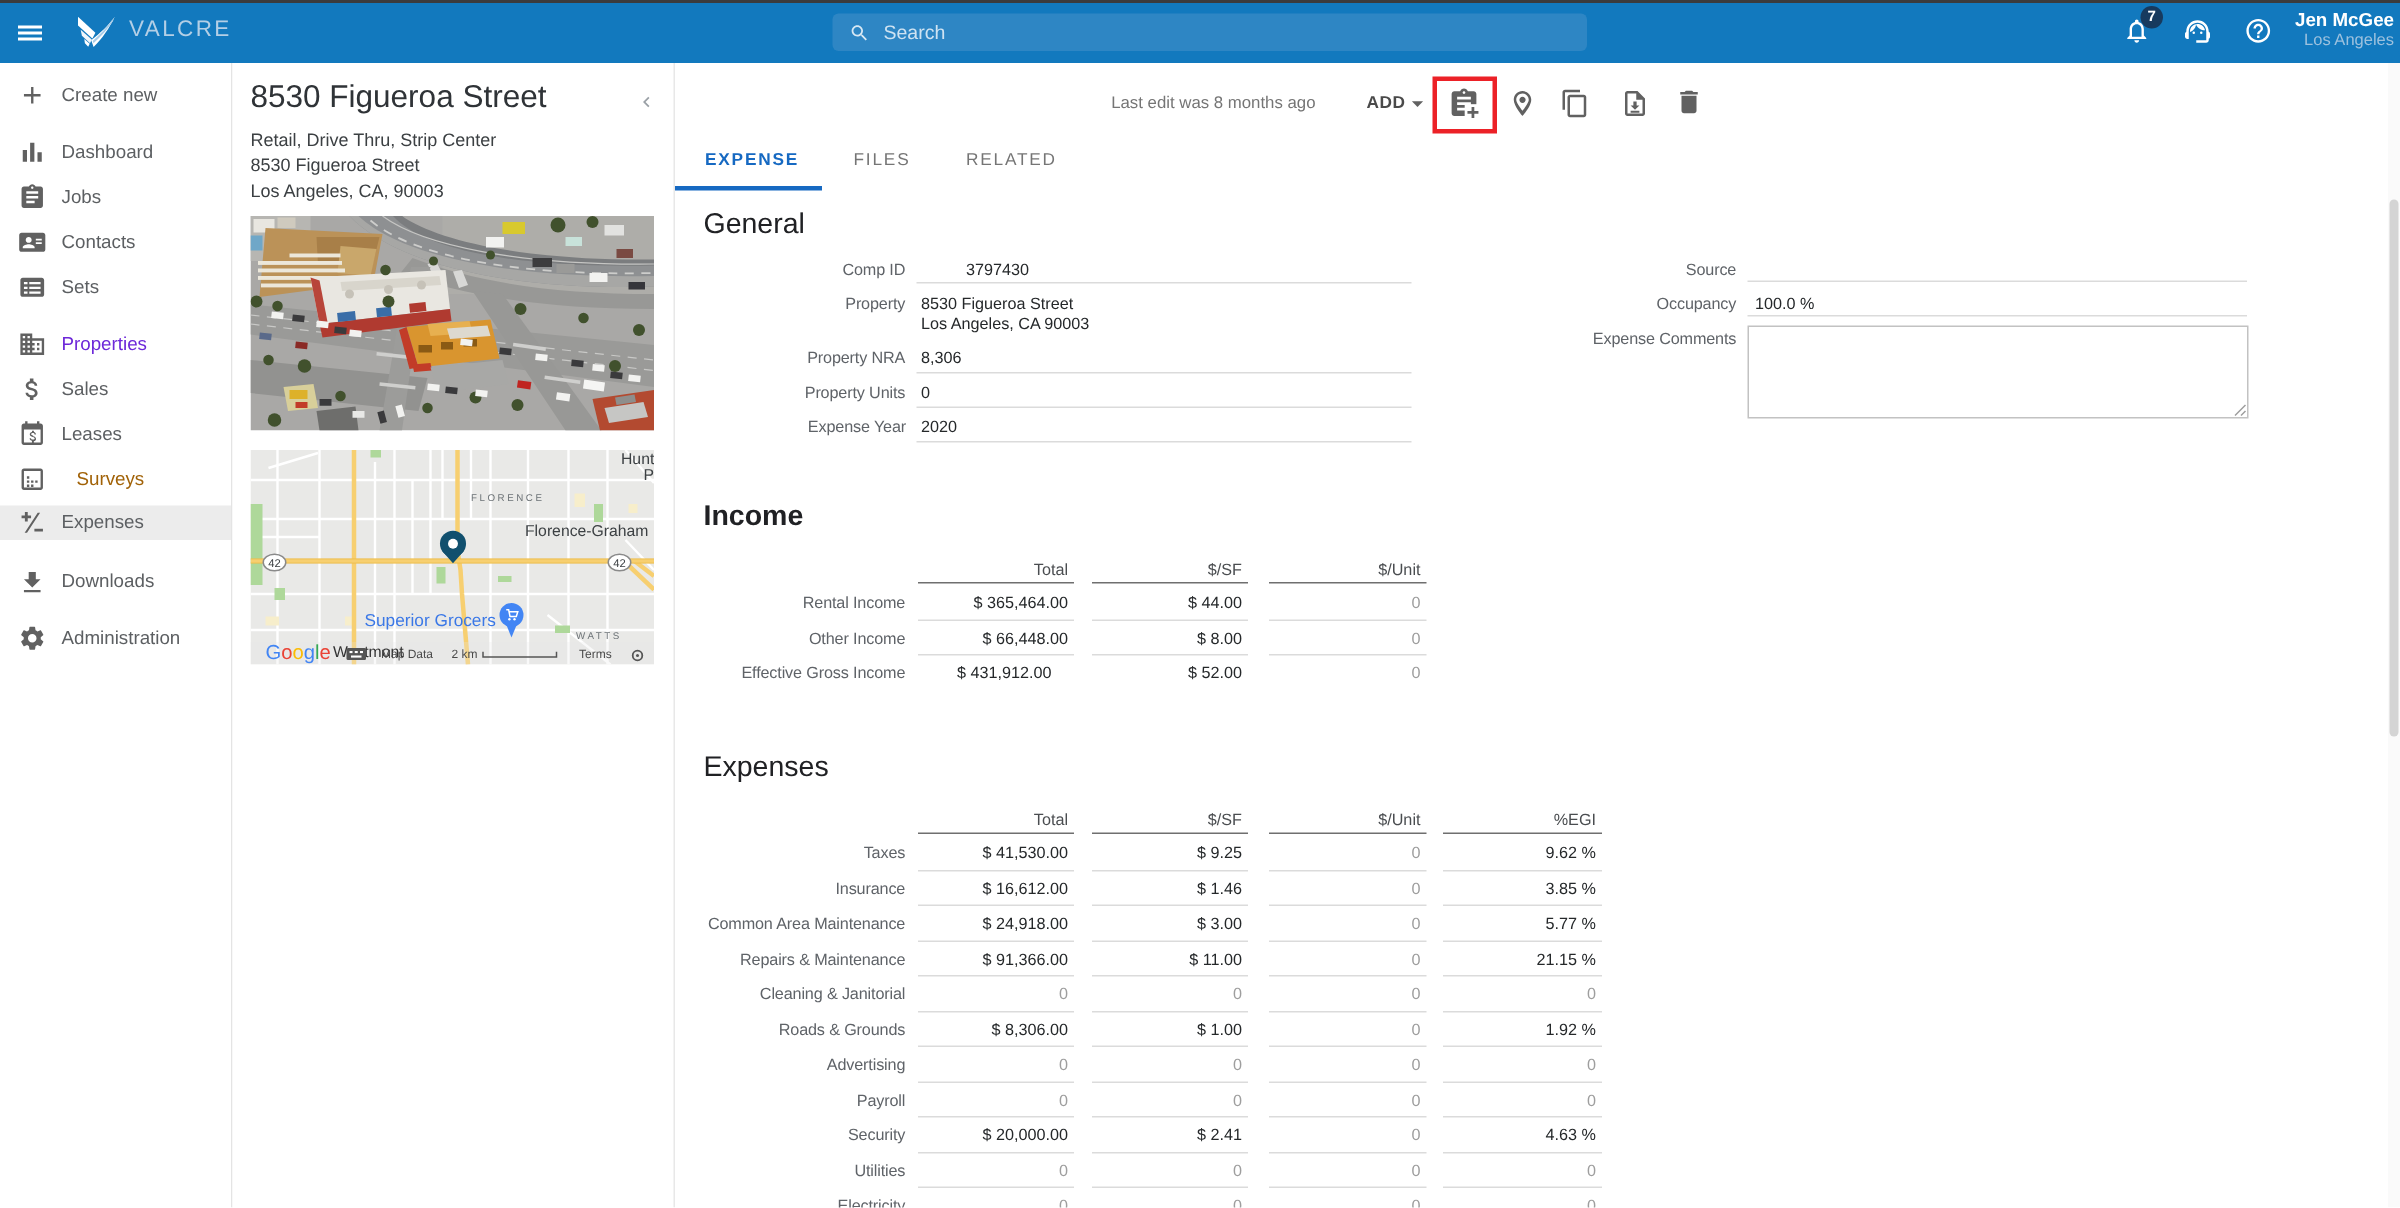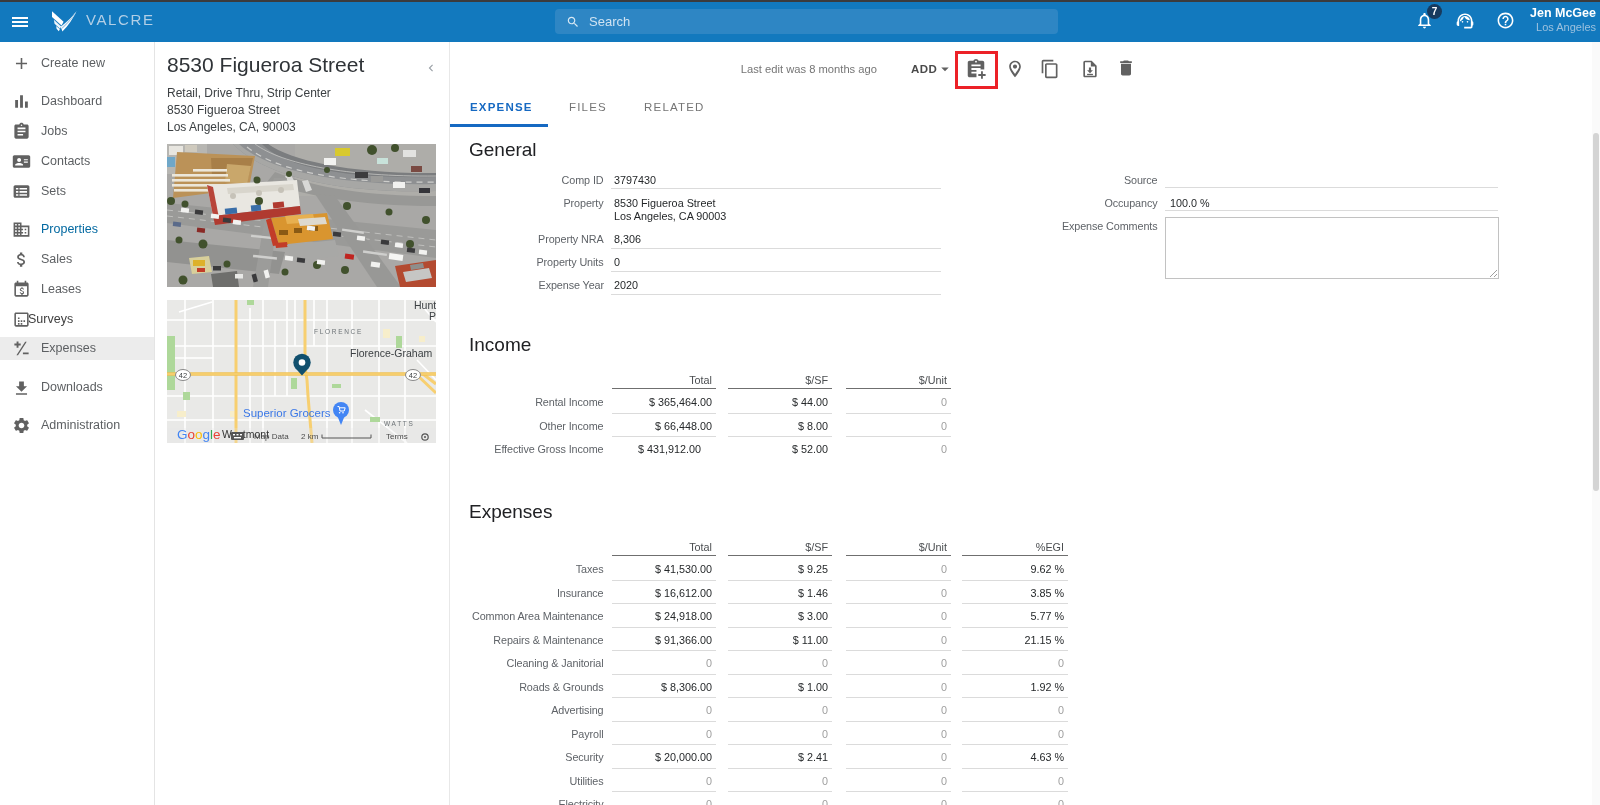--- a/index.html
+++ b/index.html
@@ -66,33 +66,33 @@
     <path fill="#616161" d="M21 4H3c-1.1 0-2 .9-2 2v12c0 1.1.9 2 2 2h18c1.1 0 2-.9 2-2V6c0-1.1-.9-2-2-2zM9 7.5c1.38 0 2.5 1.12 2.5 2.5S10.38 12.5 9 12.5 6.5 11.38 6.5 10 7.62 7.5 9 7.5zM14 17H4v-.75C4 14.58 7.33 13.75 9 13.75s5 .83 5 2.5V17zm6-3.5h-5V12h5v1.5zm0-3h-5V9h5v1.5z"></path>
   </svg>
 <div class="t" style="left:41px;top:153.5px;font-size:12.5px;color:#5c5f62">Contacts</div>
 <svg class="a" style="left:12px;top:182.0px" width="19" height="19" viewBox="0 0 24 24">
     <path fill="#616161" d="M20 4H4c-1.1 0-2 .9-2 2v12c0 1.1.9 2 2 2h16c1.1 0 2-.9 2-2V6c0-1.1-.9-2-2-2zM8 17.5H5v-2h3v2zm0-4H5v-2h3v2zm0-4H5v-2h3v2zm11 8h-9.5v-2H19v2zm0-4h-9.5v-2H19v2zm0-4h-9.5v-2H19v2z"></path>
   </svg>
 <div class="t" style="left:41px;top:183.5px;font-size:12.5px;color:#5c5f62">Sets</div>
 <svg class="a" style="left:12px;top:220.0px" width="19" height="19" viewBox="0 0 24 24">
     <path fill="#616161" d="M12 7V3H2v18h20V7H12zM6 19H4v-2h2v2zm0-4H4v-2h2v2zm0-4H4V9h2v2zm0-4H4V5h2v2zm4 12H8v-2h2v2zm0-4H8v-2h2v2zm0-4H8V9h2v2zm0-4H8V5h2v2zm10 12h-8v-2h2v-2h-2v-2h2v-2h-2V9h8v10zm-2-8h-2v2h2v-2zm0 4h-2v2h2v-2z"></path>
   </svg>
-<div class="t" style="left:41px;top:221.5px;font-size:12.5px;color:#0369a1">Properties</div>
+<div class="t" style="left:41px;top:221.5px;font-size:12.5px;color:#6d28d9">Properties</div>
 <svg class="a" style="left:12px;top:250.0px" width="19" height="19" viewBox="0 0 24 24">
     <path fill="#616161" d="M11.8 10.9c-2.27-.59-3-1.2-3-2.15 0-1.09 1.01-1.85 2.7-1.85 1.78 0 2.44.85 2.5 2.1h2.21c-.07-1.72-1.12-3.3-3.21-3.81V3h-3v2.16c-1.94.42-3.5 1.68-3.5 3.61 0 2.31 1.91 3.46 4.7 4.13 2.5.6 3 1.48 3 2.41 0 .69-.49 1.79-2.7 1.79-2.06 0-2.87-.92-2.98-2.1h-2.2c.12 2.19 1.76 3.42 3.68 3.83V21h3v-2.15c1.95-.37 3.5-1.5 3.5-3.55 0-2.84-2.43-3.81-4.7-4.4z"></path>
   </svg>
 <div class="t" style="left:41px;top:251.5px;font-size:12.5px;color:#5c5f62">Sales</div>
 <svg class="a" style="left:12px;top:280.0px" width="19" height="19" viewBox="0 0 24 24">
     <path fill="#616161" d="M19 3h-1V1h-2v2H8V1H6v2H5c-1.1 0-2 .9-2 2v14c0 1.1.9 2 2 2h14c1.1 0 2-.9 2-2V5c0-1.1-.9-2-2-2zm0 16H5V8h14v11zm-6.2-5.8c-1.1-.3-1.7-.6-1.7-1.15 0-.6.55-1 1.45-1 .95 0 1.3.45 1.35 1.1h1.2c-.05-.9-.6-1.75-1.7-2V9h-1.6v1.13c-1.05.23-1.9.9-1.9 1.93 0 1.23 1.02 1.84 2.5 2.2 1.33.32 1.6.79 1.6 1.28 0 .37-.26.96-1.45.96-1.1 0-1.53-.5-1.6-1.13H9.77c.07 1.17.94 1.83 1.98 2.05V19h1.6v-1.15c1.05-.2 1.87-.8 1.87-1.9 0-1.5-1.3-2.03-2.42-2.33z"></path>
   </svg>
 <div class="t" style="left:41px;top:281.5px;font-size:12.5px;color:#5c5f62">Leases</div>
 <svg class="a" style="left:12px;top:310.0px" width="19" height="19" viewBox="0 0 24 24">
     <path fill="#616161" d="M19 3H5c-1.1 0-2 .9-2 2v14c0 1.1.9 2 2 2h14c1.1 0 2-.9 2-2V5c0-1.1-.9-2-2-2zm0 16H5V5h14v14zM7.5 16.5h2v2h-2zm3.5 0h2v2h-2zm-3.5-3.5h2v2h-2zm3.5 0h2v2h-2zm3.5 0h2v2h-2zm-7-3.5h2v2h-2z"></path>
   </svg>
-<div class="t" style="left:28px;top:311.5px;font-size:12.5px;color:#404040">Surveys</div>
+<div class="t" style="left:51px;top:311.5px;font-size:12.5px;color:#a16207">Surveys</div>
 <svg class="a" style="left:12px;top:339.0px" width="19" height="19" viewBox="0 0 24 24">
     <path fill="#616161" d="M5.8 3h2.4v2.8H11v2.4H8.2V11H5.8V8.2H3V5.8h2.8zM16.6 3.6h2L7.6 20.4h-2zM13.8 17h7.2v2.4h-7.2z"></path>
   </svg>
 <div class="t" style="left:41px;top:340.5px;font-size:12.5px;color:#5c5f62">Expenses</div>
 <svg class="a" style="left:12px;top:378.5px" width="19" height="19" viewBox="0 0 24 24">
     <path fill="#616161" d="M19 9h-4V3H9v6H5l7 7 7-7zM5 18v2h14v-2H5z"></path>
   </svg>
 <div class="t" style="left:41px;top:380px;font-size:12.5px;color:#5c5f62">Downloads</div>
 <svg class="a" style="left:12px;top:416.0px" width="19" height="19" viewBox="0 0 24 24">
     <path fill="#616161" d="M19.14 12.94c.04-.3.06-.61.06-.94 0-.32-.02-.64-.07-.94l2.03-1.58c.18-.14.23-.41.12-.61l-1.92-3.32c-.12-.22-.37-.29-.59-.22l-2.39.96c-.5-.38-1.03-.7-1.62-.94l-.36-2.54c-.04-.24-.24-.41-.48-.41h-3.84c-.24 0-.43.17-.47.41l-.36 2.54c-.59.24-1.13.57-1.62.94l-2.39-.96c-.22-.08-.47 0-.59.22L2.74 8.87c-.12.21-.08.47.12.61l2.03 1.58c-.05.3-.09.63-.09.94s.02.64.07.94l-2.03 1.58c-.18.14-.23.41-.12.61l1.92 3.32c.12.22.37.29.59.22l2.39-.96c.5.38 1.03.7 1.62.94l.36 2.54c.05.24.24.41.48.41h3.84c.24 0 .44-.17.47-.41l.36-2.54c.59-.24 1.13-.56 1.62-.94l2.39.96c.22.08.47 0 .59-.22l1.92-3.32c.12-.22.07-.47-.12-.61l-2.01-1.58zM12 15.6c-1.98 0-3.6-1.62-3.6-3.6s1.62-3.6 3.6-3.6 3.6 1.62 3.6 3.6-1.62 3.6-3.6 3.6z"></path>
@@ -337,21 +337,21 @@
   </svg>
 <svg class="a" style="left:1116px;top:58px" width="20" height="20" viewBox="0 0 24 24">
     <path fill="#616161" d="M6 19c0 1.1.9 2 2 2h8c1.1 0 2-.9 2-2V7H6v12zM19 4h-3.5l-1-1h-5l-1 1H5v2h14V4z"></path>
   </svg>
 <div class="t" style="left:470px;top:99.5px;font-size:11.5px;font-weight:bold;letter-spacing:1.2px;color:#1669c2">EXPENSE</div>
 <div class="t" style="left:569px;top:99.5px;font-size:11.5px;letter-spacing:1.2px;color:#757575">FILES</div>
 <div class="t" style="left:644px;top:99.5px;font-size:11.5px;letter-spacing:1.2px;color:#757575">RELATED</div>
 <div class="a" style="left:450px;top:124px;width:98px;height:2.5px;background:#1669c2"></div>
 <div class="t" style="left:469px;top:143px;font-size:19px;font-weight:400;color:#202124">General</div>
 <div class="t r lbl" style="left:383.5px;top:172.5px;width:220px">Comp ID</div>
-<div class="t val" style="left:614px;top:172.5px">3797430</div>
+<div class="t val" style="left:644px;top:172.5px">3797430</div>
 <div class="line" style="left:611px;top:188px;width:330px"></div>
 <div class="t r lbl" style="left:383.5px;top:195.5px;width:220px">Property</div>
 <div class="t val" style="left:614px;top:195.5px">8530 Figueroa Street</div>
 <div class="t val" style="left:614px;top:209.3px">Los Angeles, CA 90003</div>
 <div class="t r lbl" style="left:383.5px;top:232px;width:220px">Property NRA</div>
 <div class="t val" style="left:614px;top:232px">8,306</div>
 <div class="line" style="left:611px;top:247.5px;width:330px"></div>
 <div class="t r lbl" style="left:383.5px;top:255px;width:220px">Property Units</div>
 <div class="t val" style="left:614px;top:255px">0</div>
 <div class="line" style="left:611px;top:270.5px;width:330px"></div>
@@ -361,21 +361,21 @@
 <div class="t r lbl" style="left:937.5px;top:172.5px;width:220px">Source</div>
 <div class="line" style="left:1165px;top:186.5px;width:333px"></div>
 <div class="t r lbl" style="left:937.5px;top:195.5px;width:220px">Occupancy</div>
 <div class="t val" style="left:1170px;top:195.5px">100.0 %</div>
 <div class="line" style="left:1165px;top:209.5px;width:333px"></div>
 <div class="t r lbl" style="left:937.5px;top:219px;width:220px">Expense Comments</div>
 <div class="a" style="left:1165px;top:217px;width:334px;height:62px;border:1px solid #c2c2c2"></div>
 <svg class="a" style="left:1489px;top:269px" width="9" height="9" viewBox="0 0 9 9">
     <path d="M8 1L1 8M8 5L5 8" stroke="#9e9e9e" stroke-width="1"></path>
   </svg>
-<div class="t" style="left:469px;top:338px;font-size:19px;font-weight:400;color:#202124">Income</div>
+<div class="t" style="left:469px;top:338px;font-size:19px;font-weight:700;color:#202124">Income</div>
 <div class="t r" style="left:602px;top:373px;width:110px;font-size:10.8px;color:#4a4d50">Total</div>
 <div class="hline" style="left:612px;top:388px;width:104px"></div>
 <div class="t r" style="left:718px;top:373px;width:110px;font-size:10.8px;color:#4a4d50">$/SF</div>
 <div class="hline" style="left:728px;top:388px;width:104px"></div>
 <div class="t r" style="left:837px;top:373px;width:110px;font-size:10.8px;color:#4a4d50">$/Unit</div>
 <div class="hline" style="left:846px;top:388px;width:105px"></div>
 <div class="t r lbl" style="left:383.5px;top:395px;width:220px">Rental Income</div>
 <div class="t r val" style="left:572px;top:395px;width:140px">$ 365,464.00</div>
 <div class="line" style="left:612px;top:412.5px;width:104px"></div>
 <div class="t r val" style="left:688px;top:395px;width:140px">$ 44.00</div>

